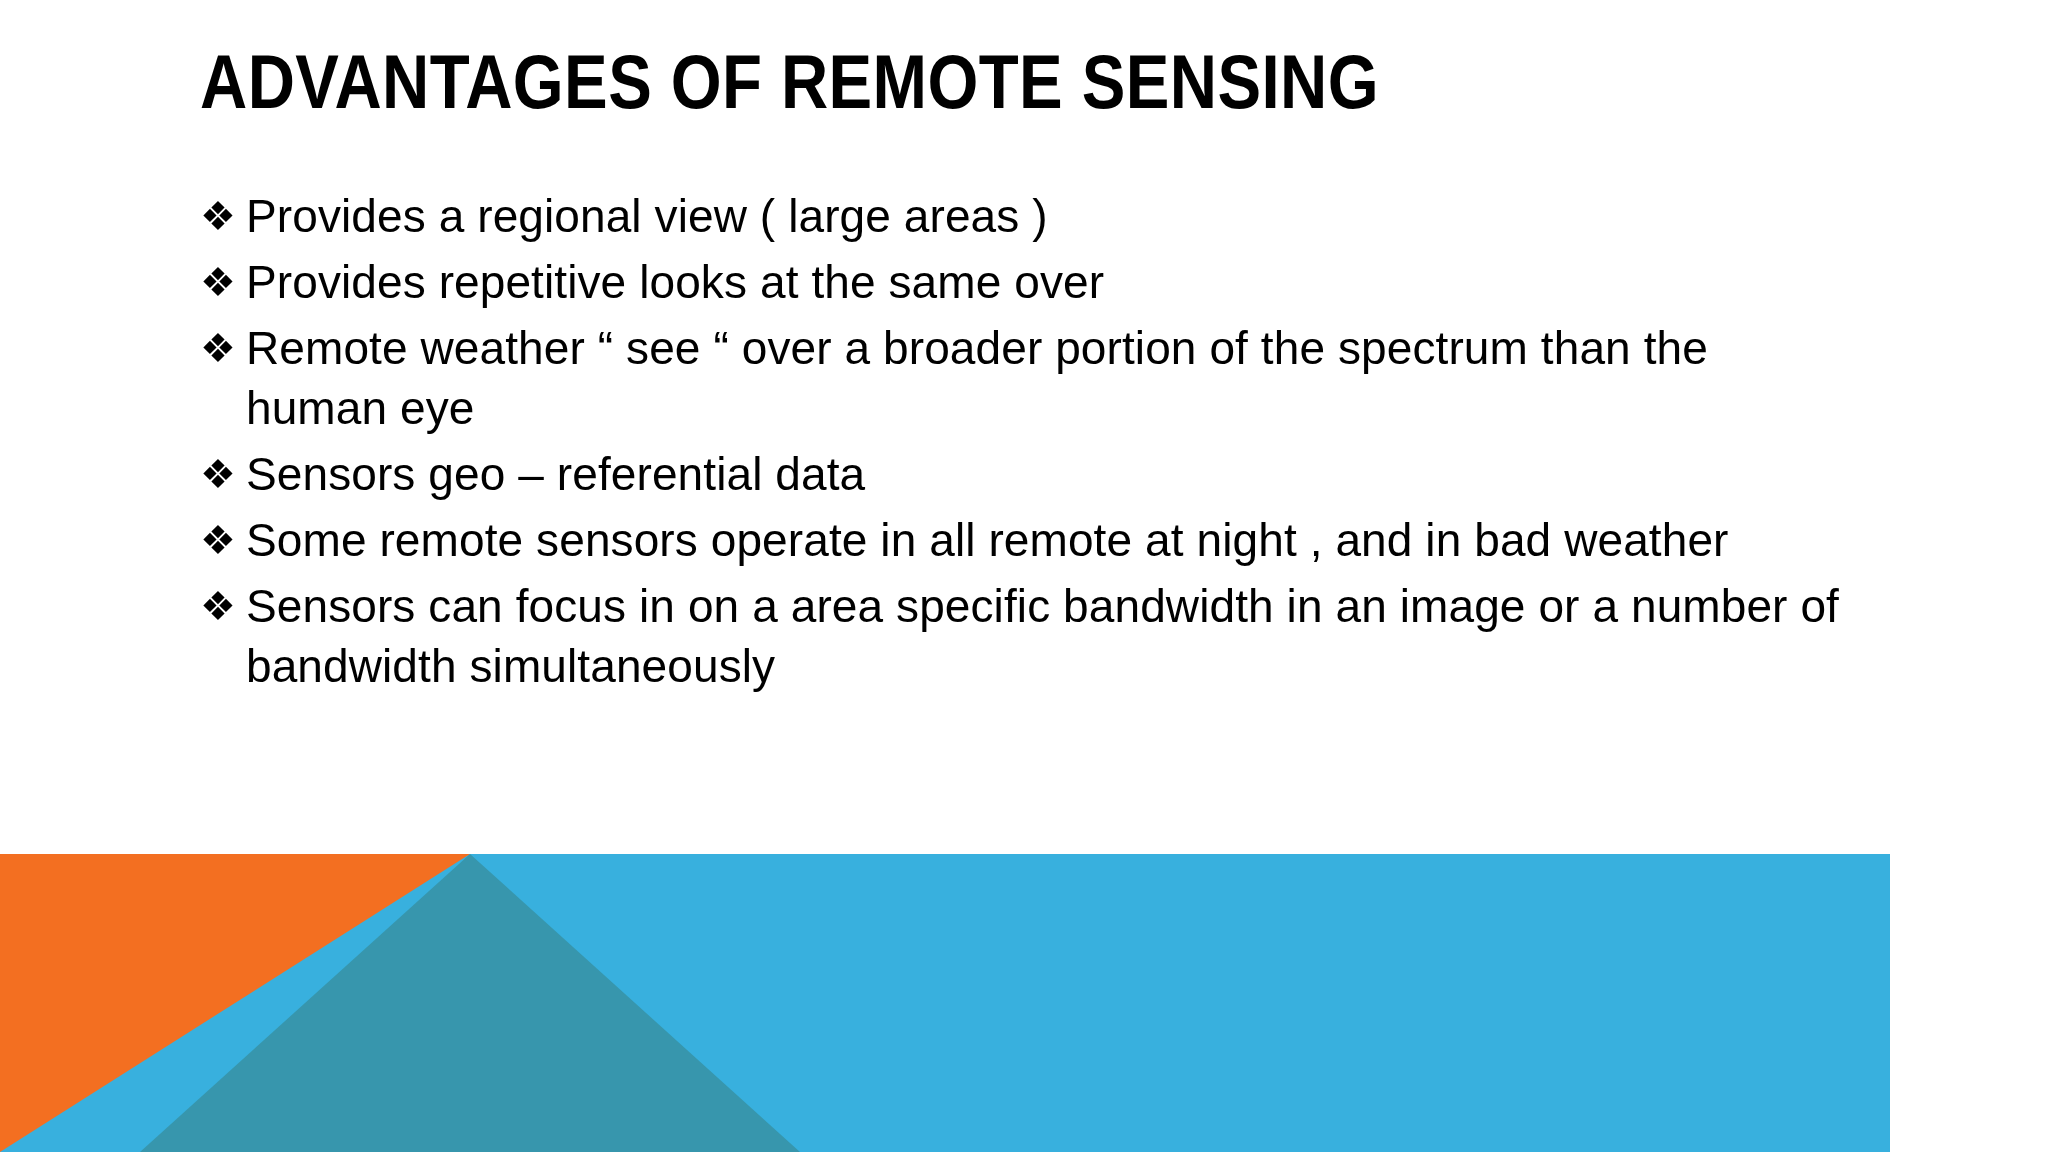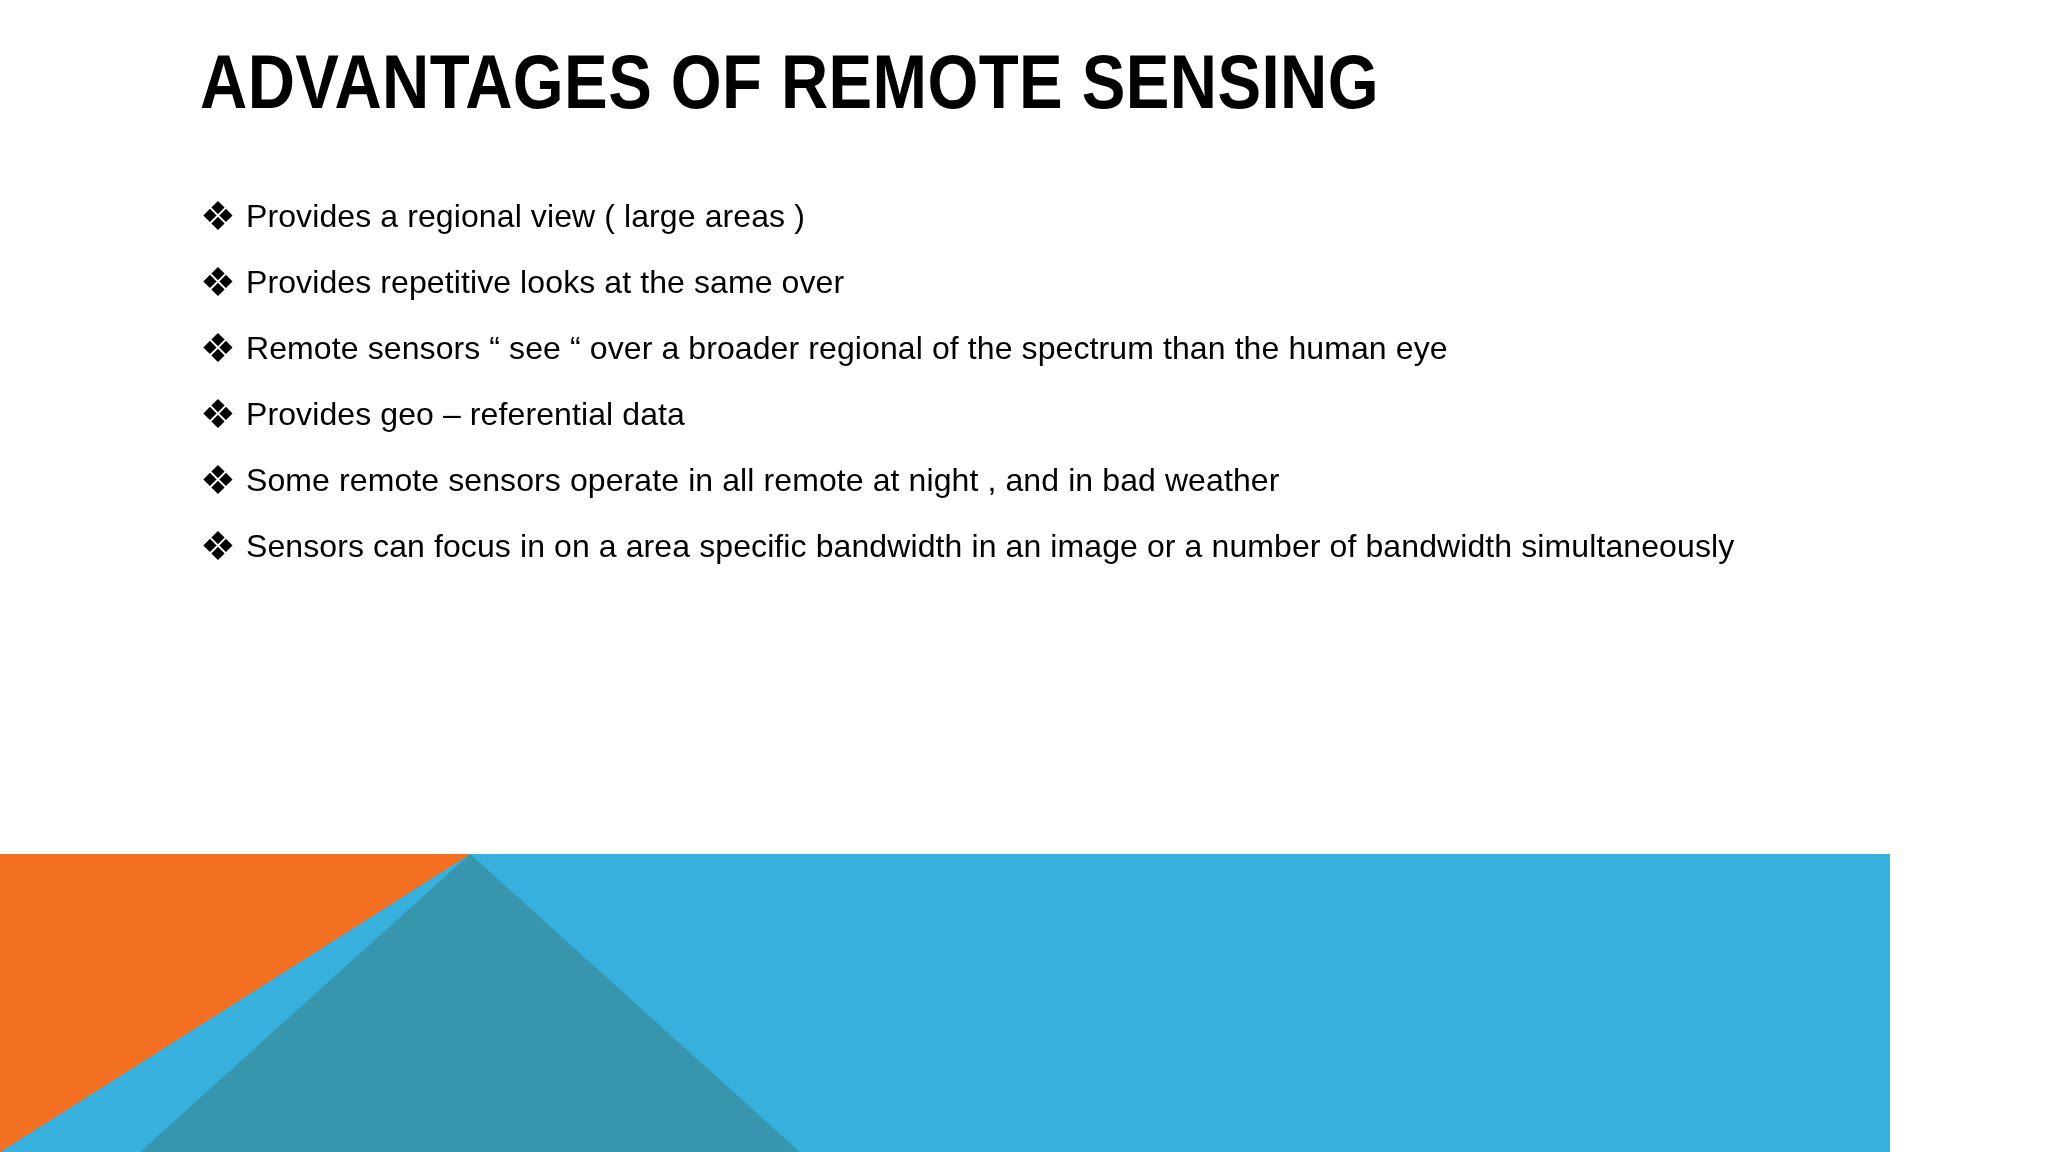--- a/index.html
+++ b/index.html
@@ -53,21 +53,21 @@
     width: 46px;
     font-size: 40px;
     line-height: 60px;
     color: #000000;
     text-align: left;
     font-family: "DejaVu Sans", sans-serif;
   }
   .bullet-text {
     flex: 1 1 auto;
     font-family: "Liberation Sans", sans-serif;
-    font-size: 32px;
+    font-size: 46px;
     line-height: 60px;
     color: #000000;
     font-weight: normal;
     letter-spacing: 0.1px;
   }
 
   
   #decoration {
     position: absolute;
     left: 0;
@@ -96,26 +96,26 @@
       <span class="bullet-text">Provides a regional view ( large areas )</span>
     </div>
 
     <div class="bullet">
       <span class="bullet-marker">❖</span>
       <span class="bullet-text">Provides repetitive looks at the same over</span>
     </div>
 
     <div class="bullet">
       <span class="bullet-marker">❖</span>
-      <span class="bullet-text">Remote sensors “ see “ over a broader regional of the spectrum than the human eye</span>
+      <span class="bullet-text">Remote weather “ see “ over a broader portion of the spectrum than the human eye</span>
     </div>
 
     <div class="bullet">
       <span class="bullet-marker">❖</span>
-      <span class="bullet-text">Provides geo – referential data</span>
+      <span class="bullet-text">Sensors geo – referential data</span>
     </div>
 
     <div class="bullet">
       <span class="bullet-marker">❖</span>
       <span class="bullet-text">Some remote sensors operate in all remote at night , and in bad weather</span>
     </div>
 
     <div class="bullet">
       <span class="bullet-marker">❖</span>
       <span class="bullet-text">Sensors can focus in on a area specific bandwidth in an image or a number of bandwidth simultaneously</span>

